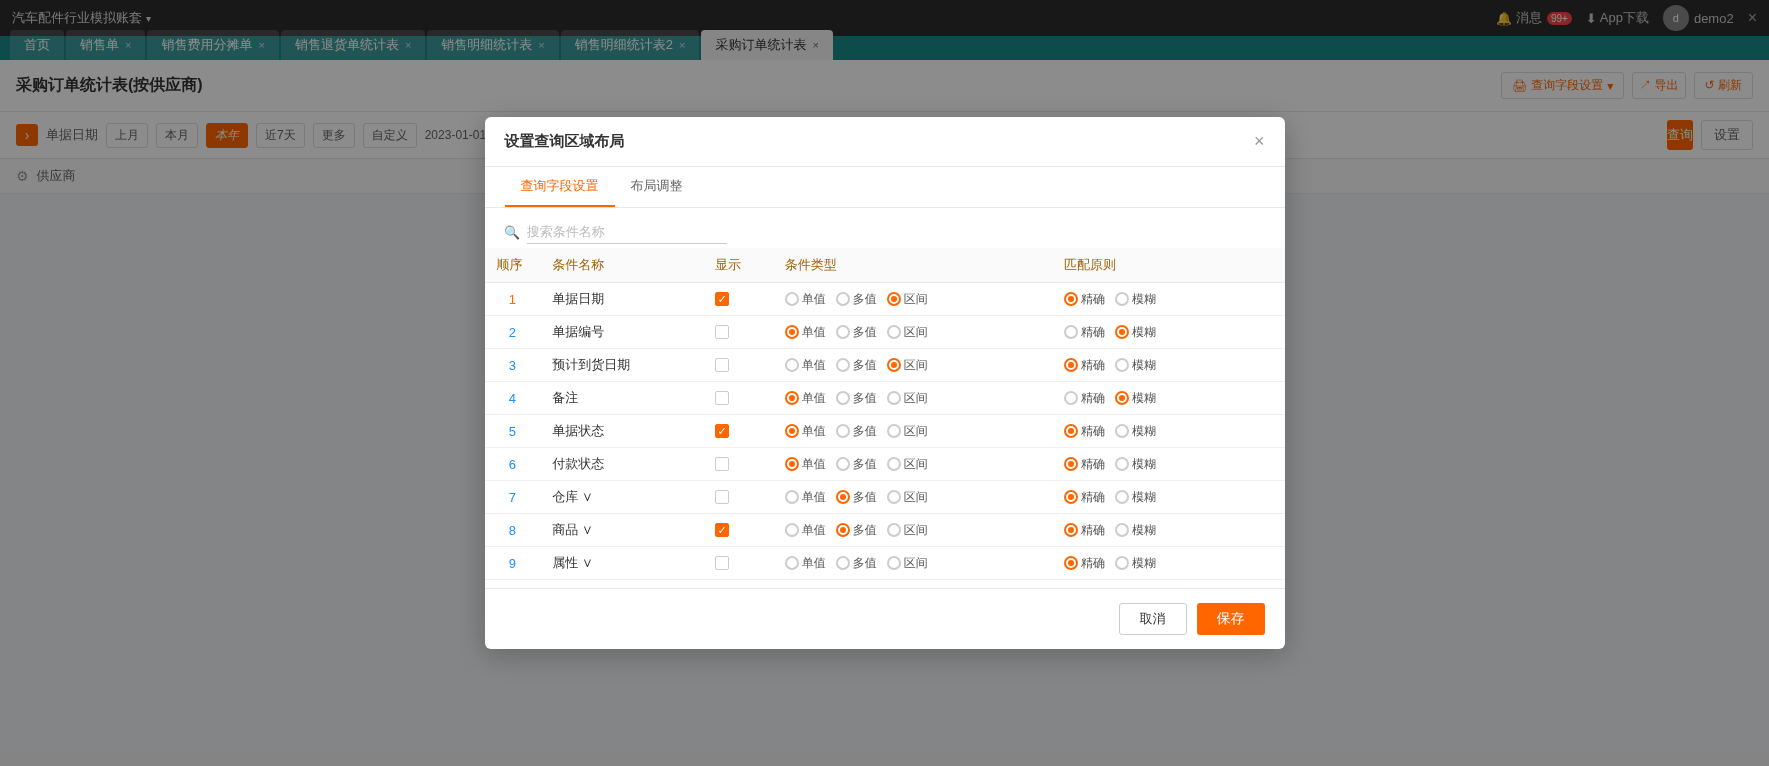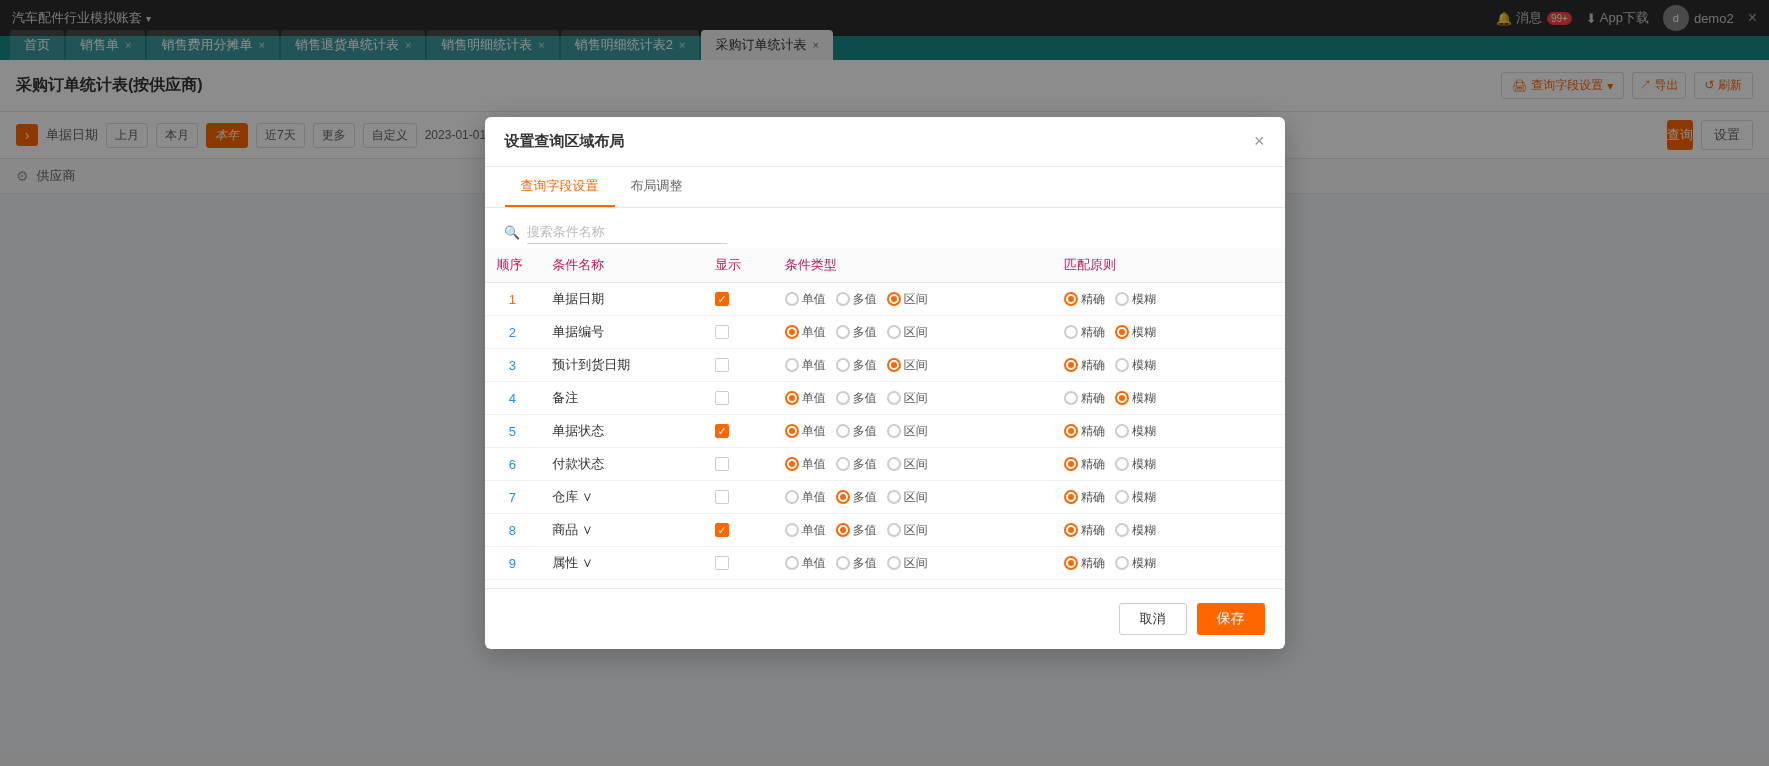--- a/index.html
+++ b/index.html
@@ -168,21 +168,21 @@
       width: 100%;
       border-collapse: collapse;
       font-size: 13px;
     }
     .condition-table thead tr {
       background: #fafafa;
     }
     .condition-table th {
       padding: 8px 12px;
       text-align: left;
-      color: #be185d;
+      color: #a16207;
       font-weight: 500;
       border-bottom: 1px solid #e8e8e8;
     }
     .condition-table td {
       padding: 7px 12px;
       border-bottom: 1px solid #f0f0f0;
       color: #333;
     }
 
     .col-order { width: 48px; text-align: center; }

